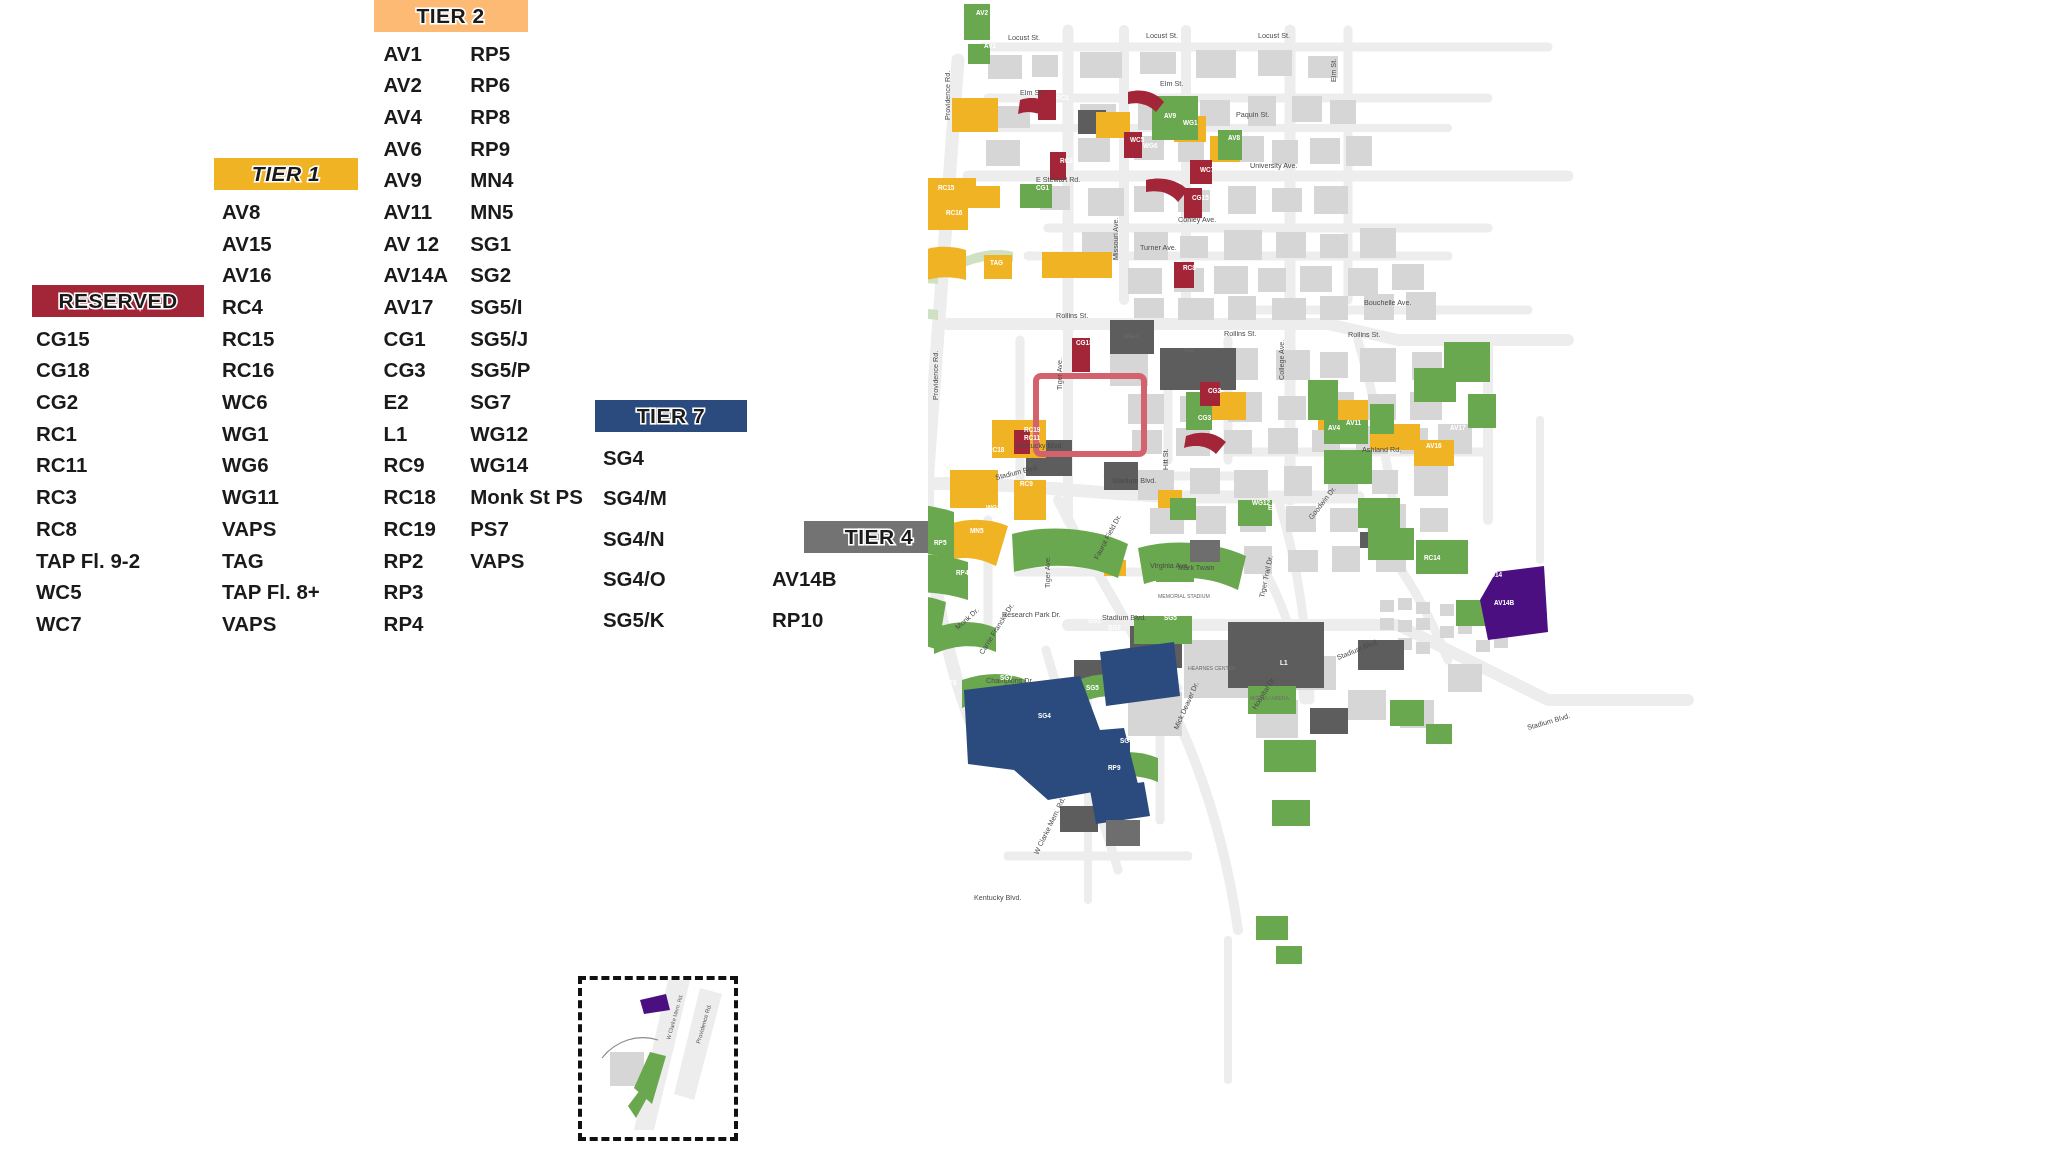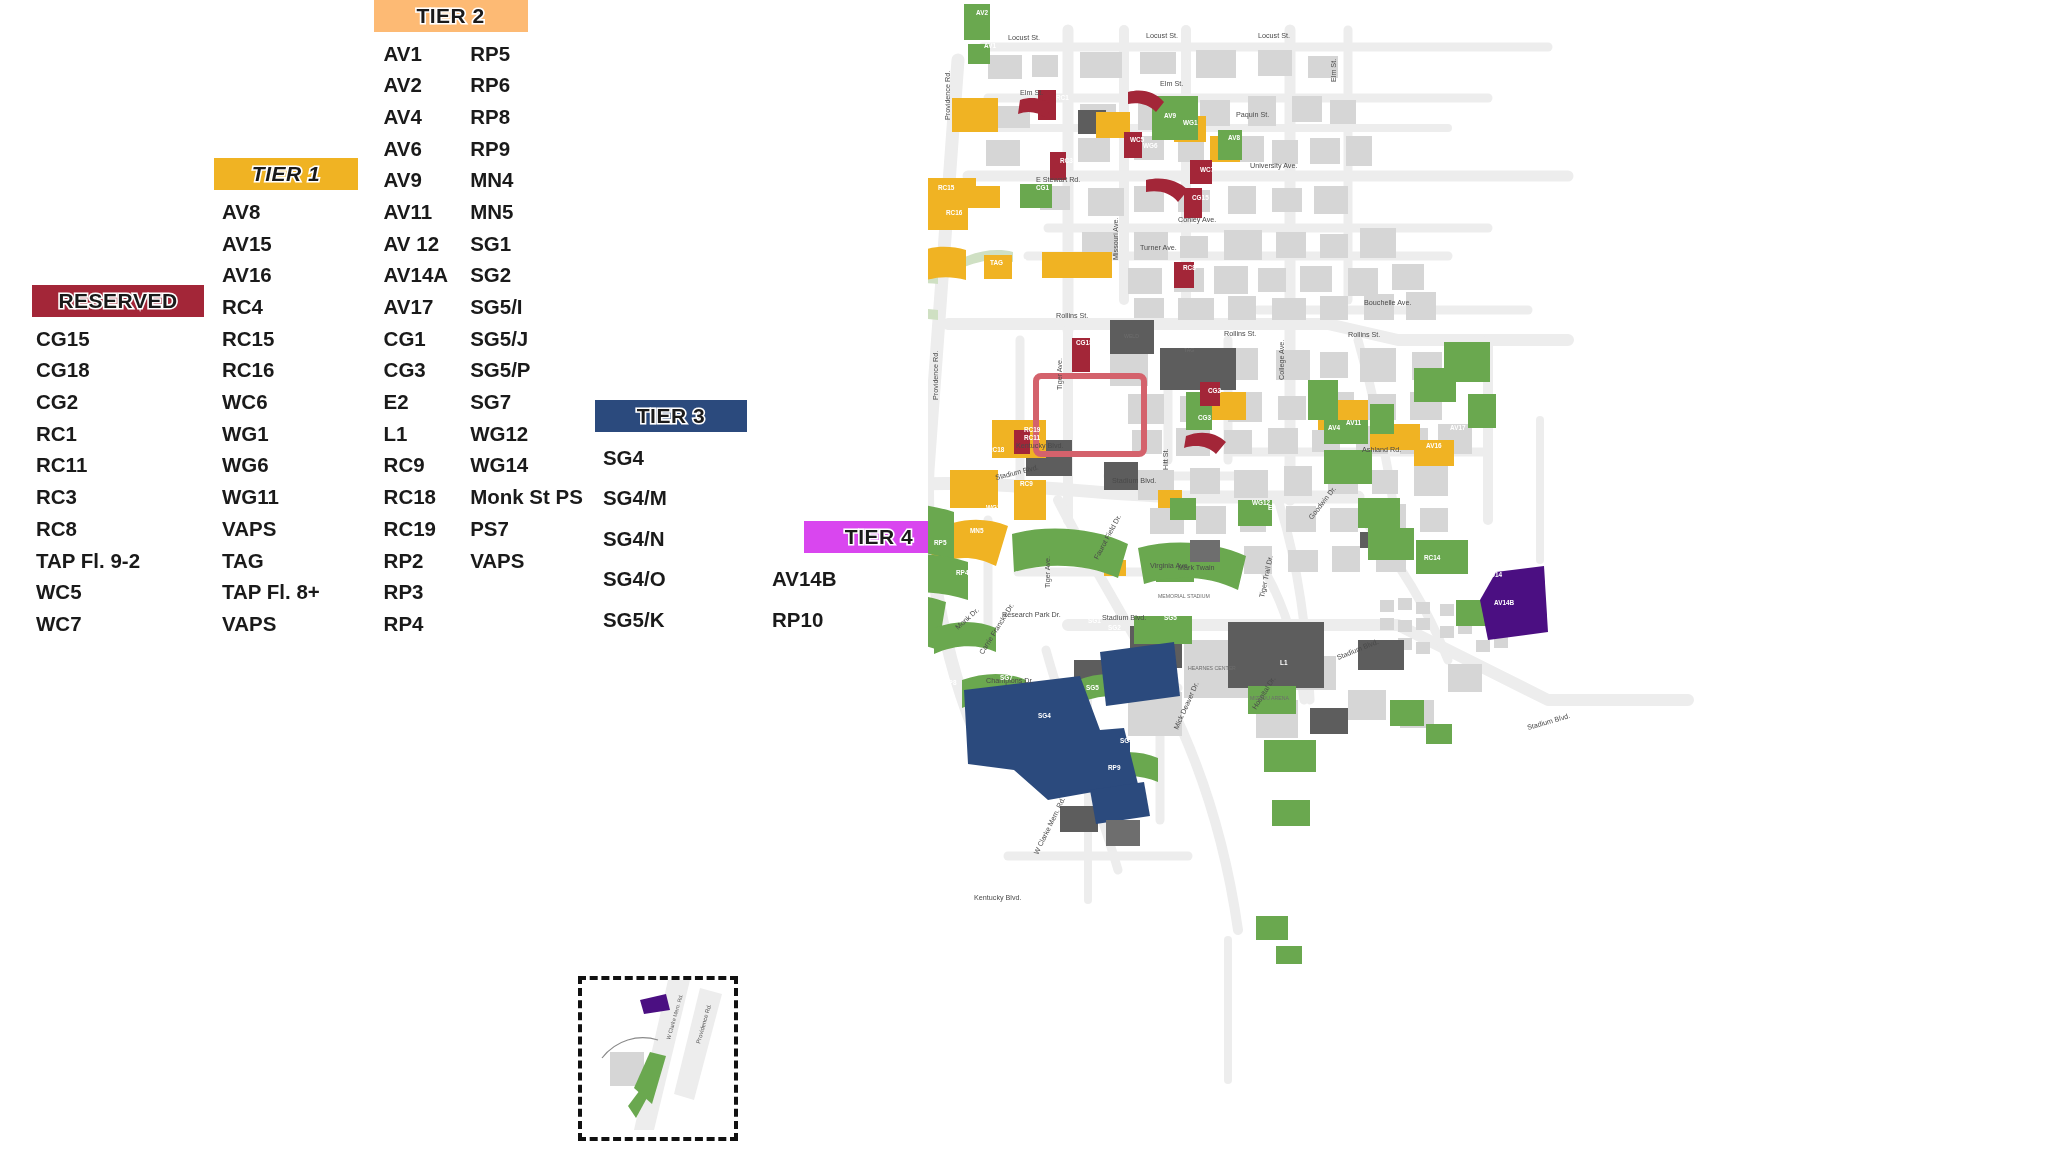--- a/index.html
+++ b/index.html
@@ -217,33 +217,33 @@
             <li>SG7</li>
             <li>WG12</li>
             <li>WG14</li>
             <li>Monk St PS</li>
             <li>PS7</li>
             <li>VAPS</li>
           </ul>
         </div>
       </div>
       <div class="tier-col col-tier3">
-        <div class="tier-head" style="background: rgb(43, 74, 125);"><span>TIER 3</span></div>
+        <div class="tier-head" style="background: rgb(43, 74, 125);"><span>TIER 7</span></div>
         <div class="tier-lists">
           <ul class="tier-list">
             <li>SG4</li>
             <li>SG4/M</li>
             <li>SG4/N</li>
             <li>SG4/O</li>
             <li>SG5/K</li>
           </ul>
         </div>
       </div>
       <div class="tier-col col-tier4">
-        <div class="tier-head" style="background: #d946ef; margin-left: 44px;"><span>TIER 4</span></div>
+        <div class="tier-head" style="background: #737373; margin-left: 44px;"><span>TIER 4</span></div>
         <div class="tier-lists">
           <ul class="tier-list">
             <li>AV14B</li>
             <li>RP10</li>
           </ul>
         </div>
       </div>
     </div>
 
   <div id="compass">

